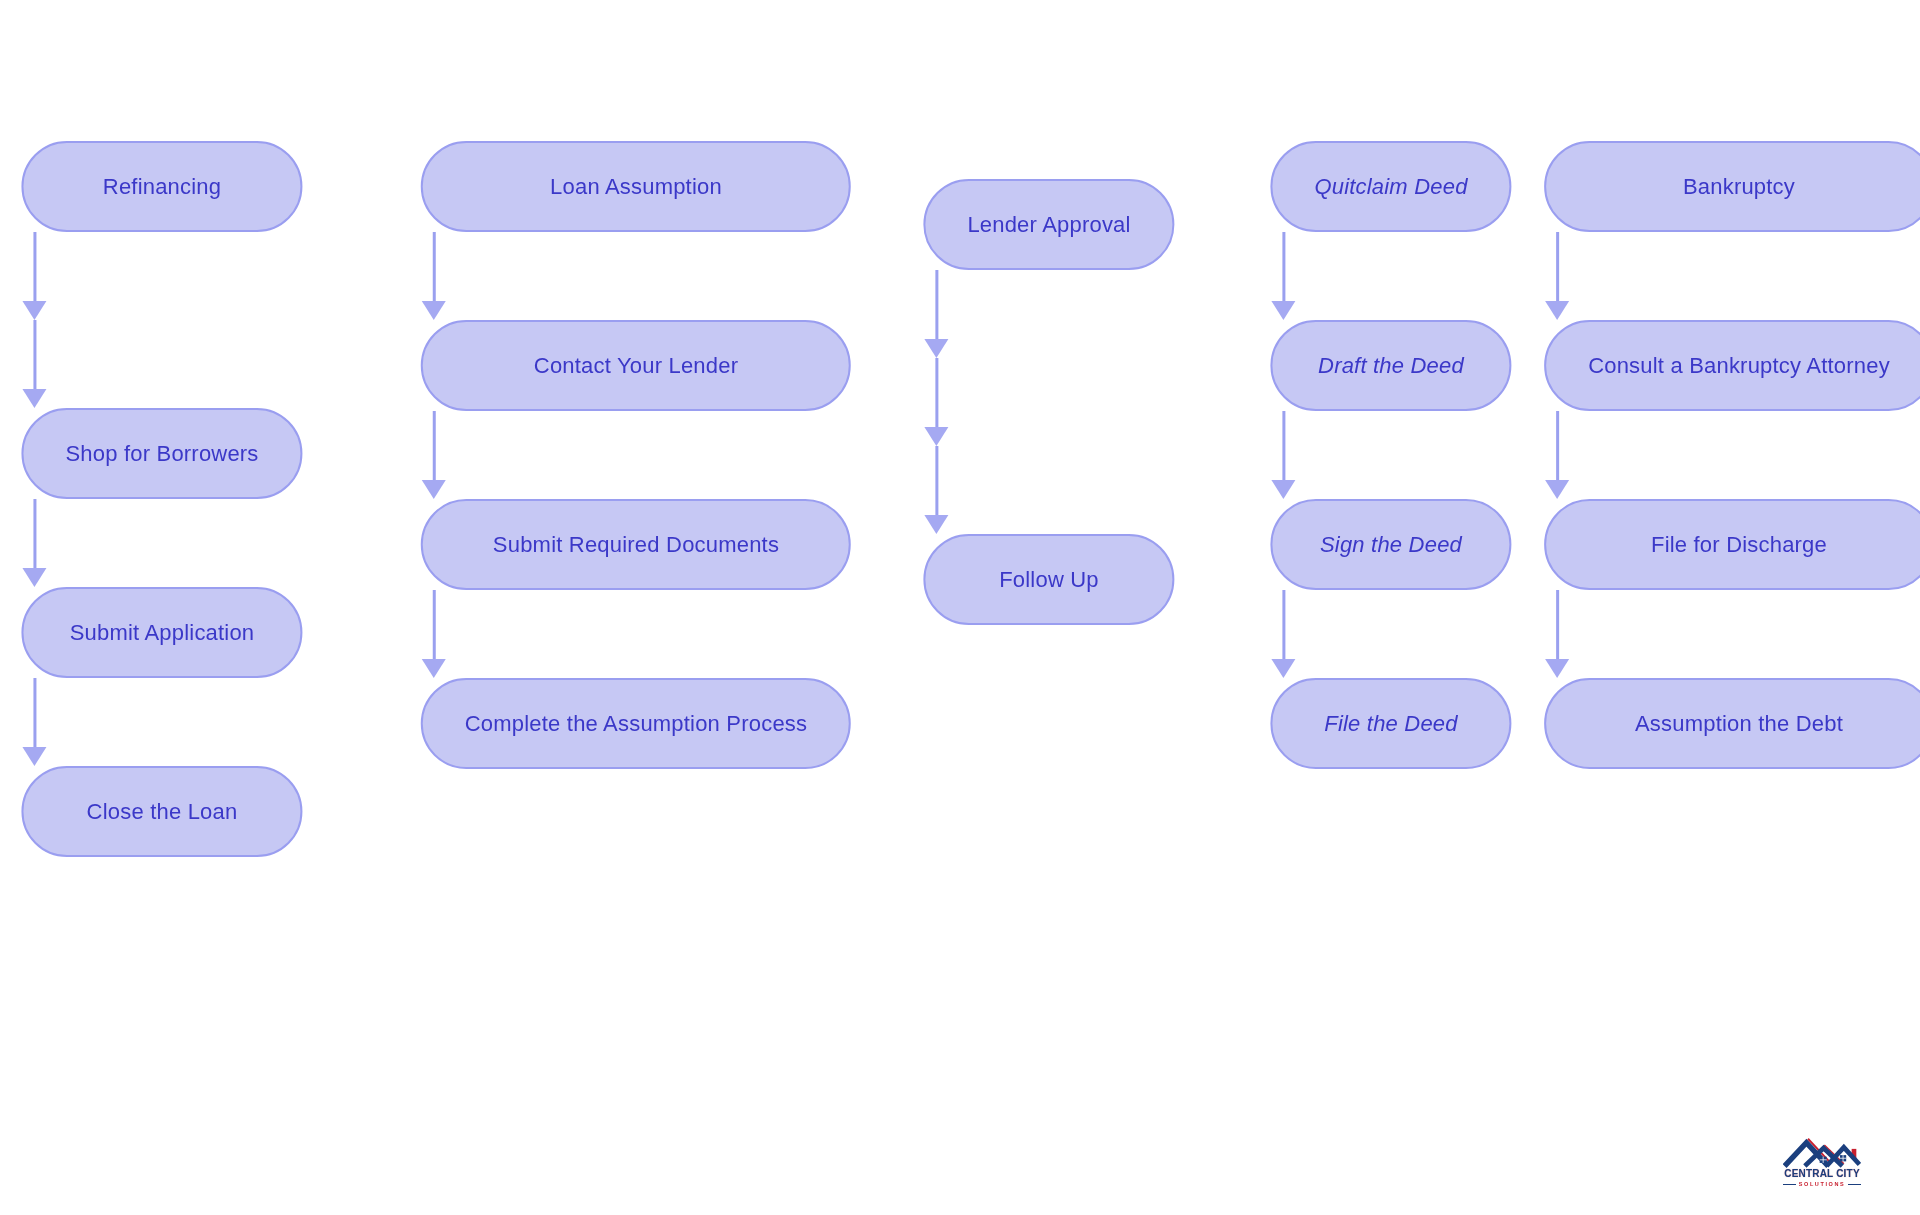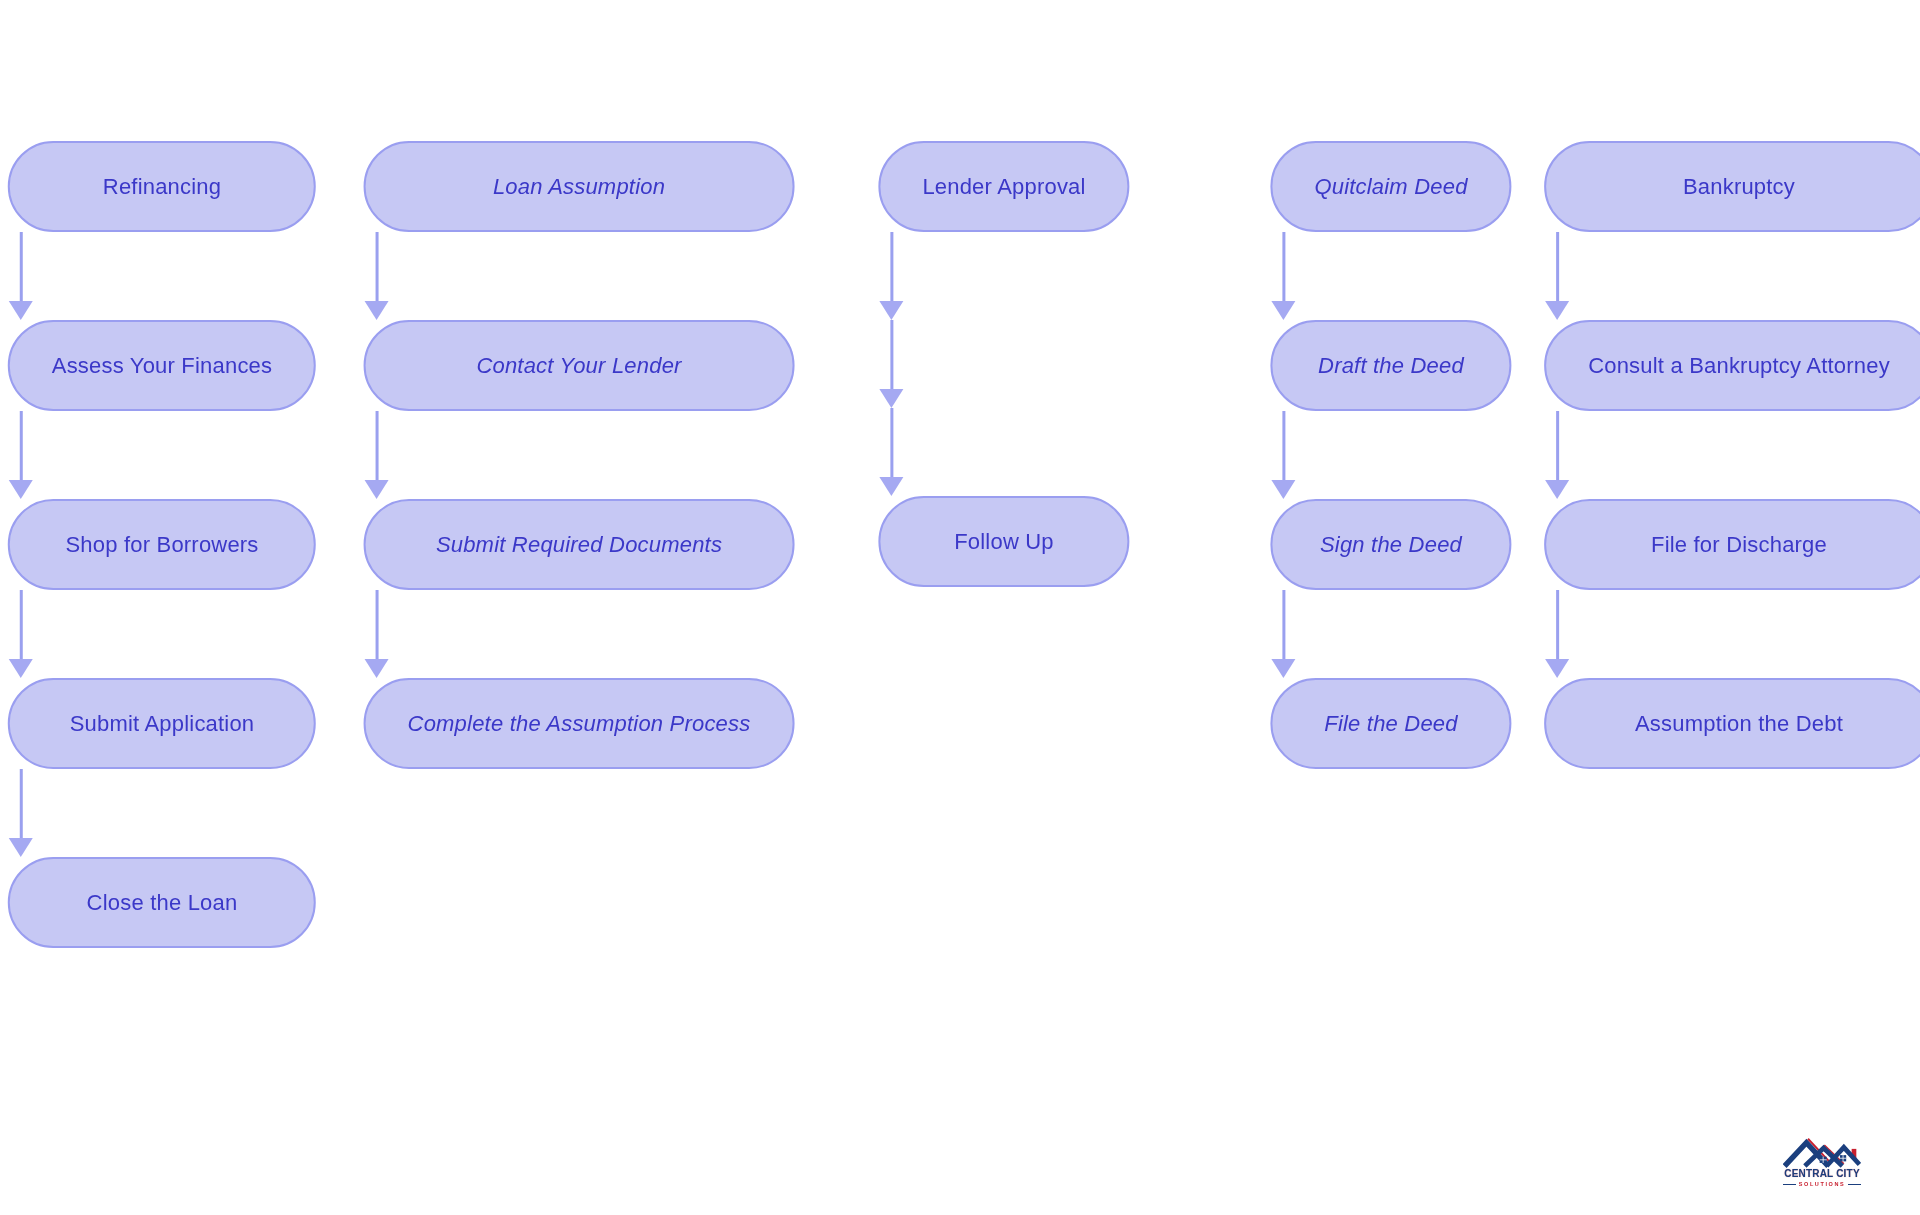--- a/index.html
+++ b/index.html
@@ -105,56 +105,55 @@
 </head>
 <body style="--node-fill: #c6c8f4; --node-border: #9a9ef0; --node-text: #3b38c8; --arrow-color: #9aa0ef; --arrow-head: #a5a9f2; --logo-navy: #1b3f7e; --logo-red: #c8202f; background: rgb(255, 255, 255);">
 
 <div class="canvas">
     <div class="flow-column" style="left: 162px;">
       <div class="node">Refinancing</div>
       <div class="arrow">
         <div class="arrow-line"></div>
         <div class="arrow-head"></div>
       </div>
-      <div class="node">Assess Your Finances</div>
       <div class="arrow">
         <div class="arrow-line"></div>
         <div class="arrow-head"></div>
       </div>
       <div class="node">Shop for Borrowers</div>
       <div class="arrow">
         <div class="arrow-line"></div>
         <div class="arrow-head"></div>
       </div>
       <div class="node">Submit Application</div>
       <div class="arrow">
         <div class="arrow-line"></div>
         <div class="arrow-head"></div>
       </div>
       <div class="node">Close the Loan</div>
     </div>
-    <div class="flow-column" style="left: 579px; font-style: italic;">
+    <div class="flow-column" style="left: 636px;">
       <div class="node">Loan Assumption</div>
       <div class="arrow">
         <div class="arrow-line"></div>
         <div class="arrow-head"></div>
       </div>
       <div class="node">Contact Your Lender</div>
       <div class="arrow">
         <div class="arrow-line"></div>
         <div class="arrow-head"></div>
       </div>
       <div class="node">Submit Required Documents</div>
       <div class="arrow">
         <div class="arrow-line"></div>
         <div class="arrow-head"></div>
       </div>
       <div class="node">Complete the Assumption Process</div>
     </div>
-    <div class="flow-column" style="left: 1004px;">
+    <div class="flow-column" style="left: 1049px; margin-top: 38px;">
       <div class="node">Lender Approval</div>
       <div class="arrow">
         <div class="arrow-line"></div>
         <div class="arrow-head"></div>
       </div>
       <div class="arrow">
         <div class="arrow-line"></div>
         <div class="arrow-head"></div>
       </div>
       <div class="arrow">

